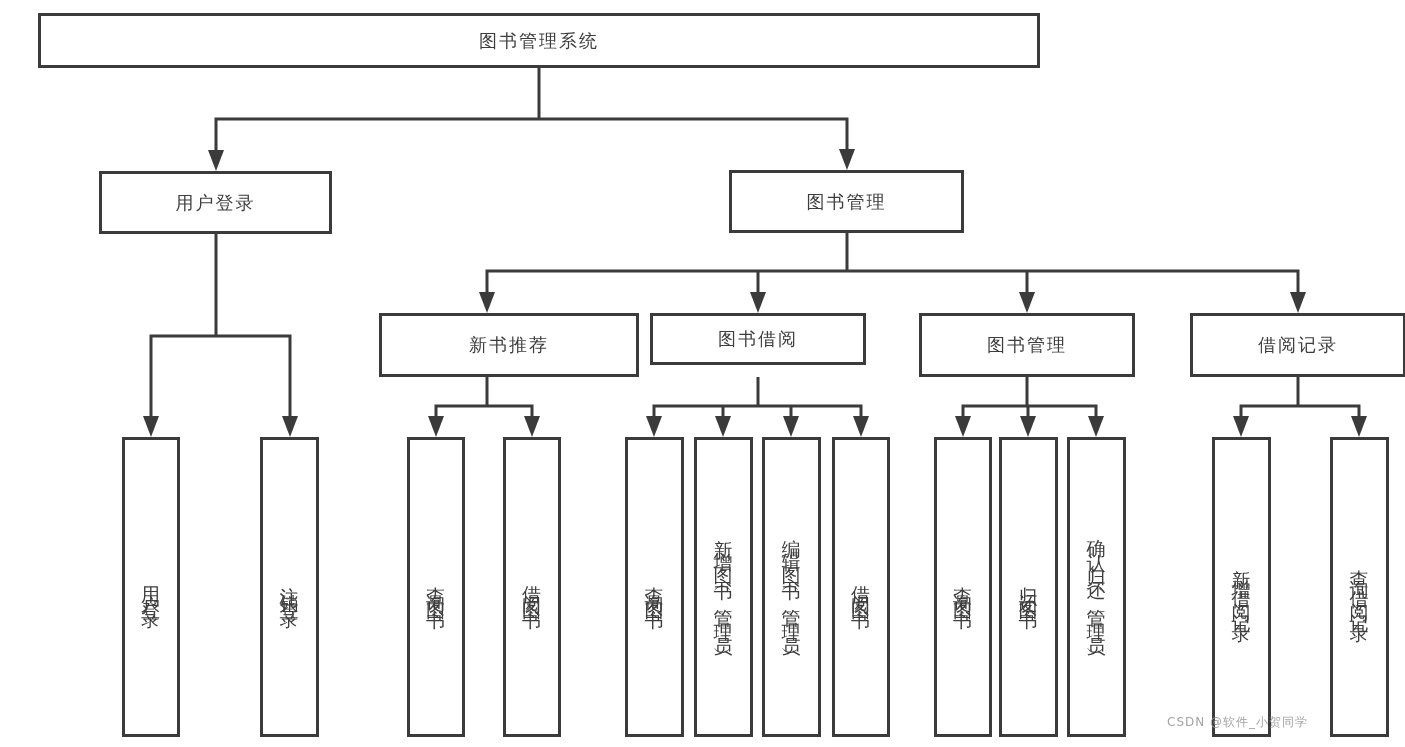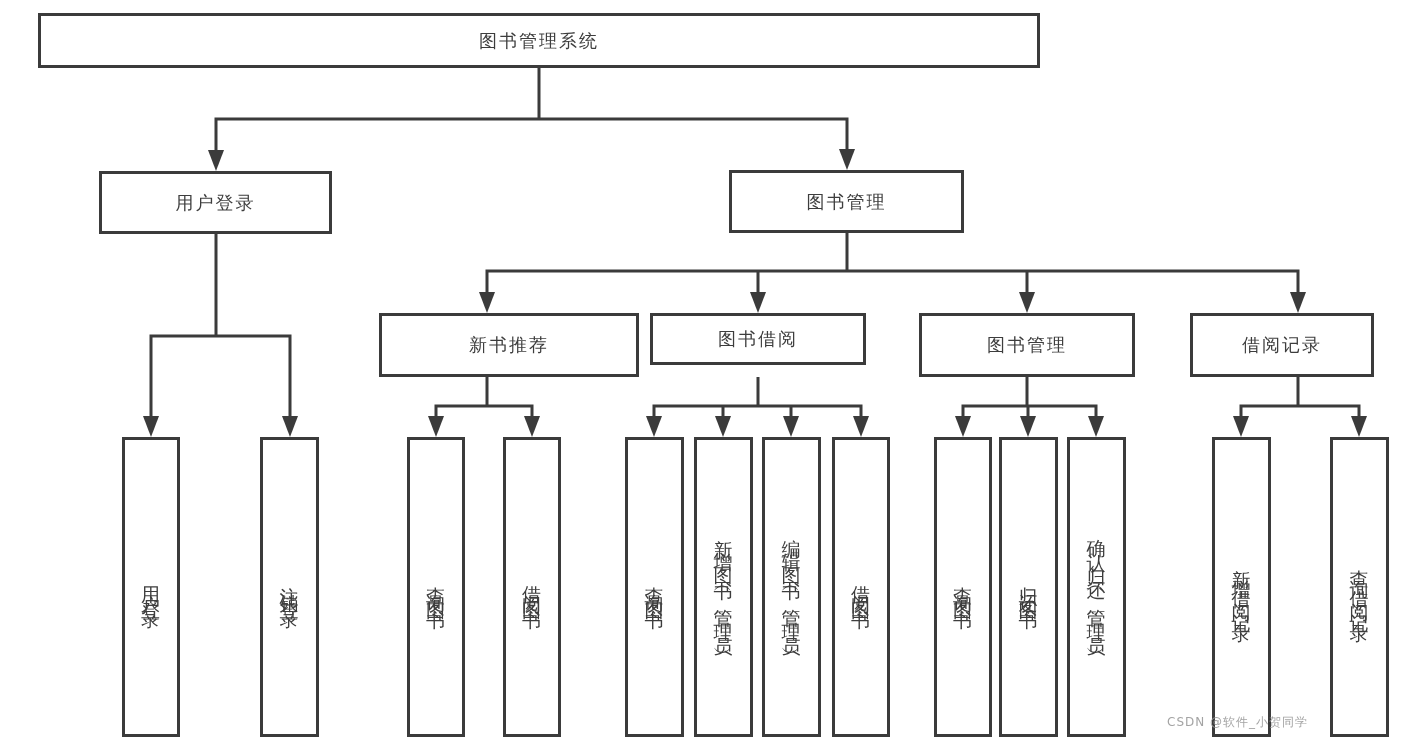--- a/index.html
+++ b/index.html
@@ -125,21 +125,21 @@
 
   <div class="node hnode" style="left:362px; top:313px; width:260px; height:64px;">
     <span>新书推荐</span>
   </div>
   <div class="node hnode" style="left:633px; top:313px; width:216px; height:52px;">
     <span>图书借阅</span>
   </div>
   <div class="node hnode" style="left:902px; top:313px; width:216px; height:64px;">
     <span>图书管理</span>
   </div>
-  <div class="node hnode" style="left:1173px; top:313px; width:184px; height:64px;align-items:center;">
+  <div class="node hnode" style="left:1173px; top:313px; width:216px; height:64px;align-items:center;">
     <span>借阅记录</span>
   </div>
 
   <div class="node leaf" style="left:105px; top:437px; width:58px; height:300px;">
     <span>用户登录</span>
   </div>
   <div class="node leaf" style="left:243px; top:437px; width:59px; height:300px;">
     <span>注销登录</span>
   </div>
   <div class="node leaf" style="left:390px; top:437px; width:58px; height:300px;">

